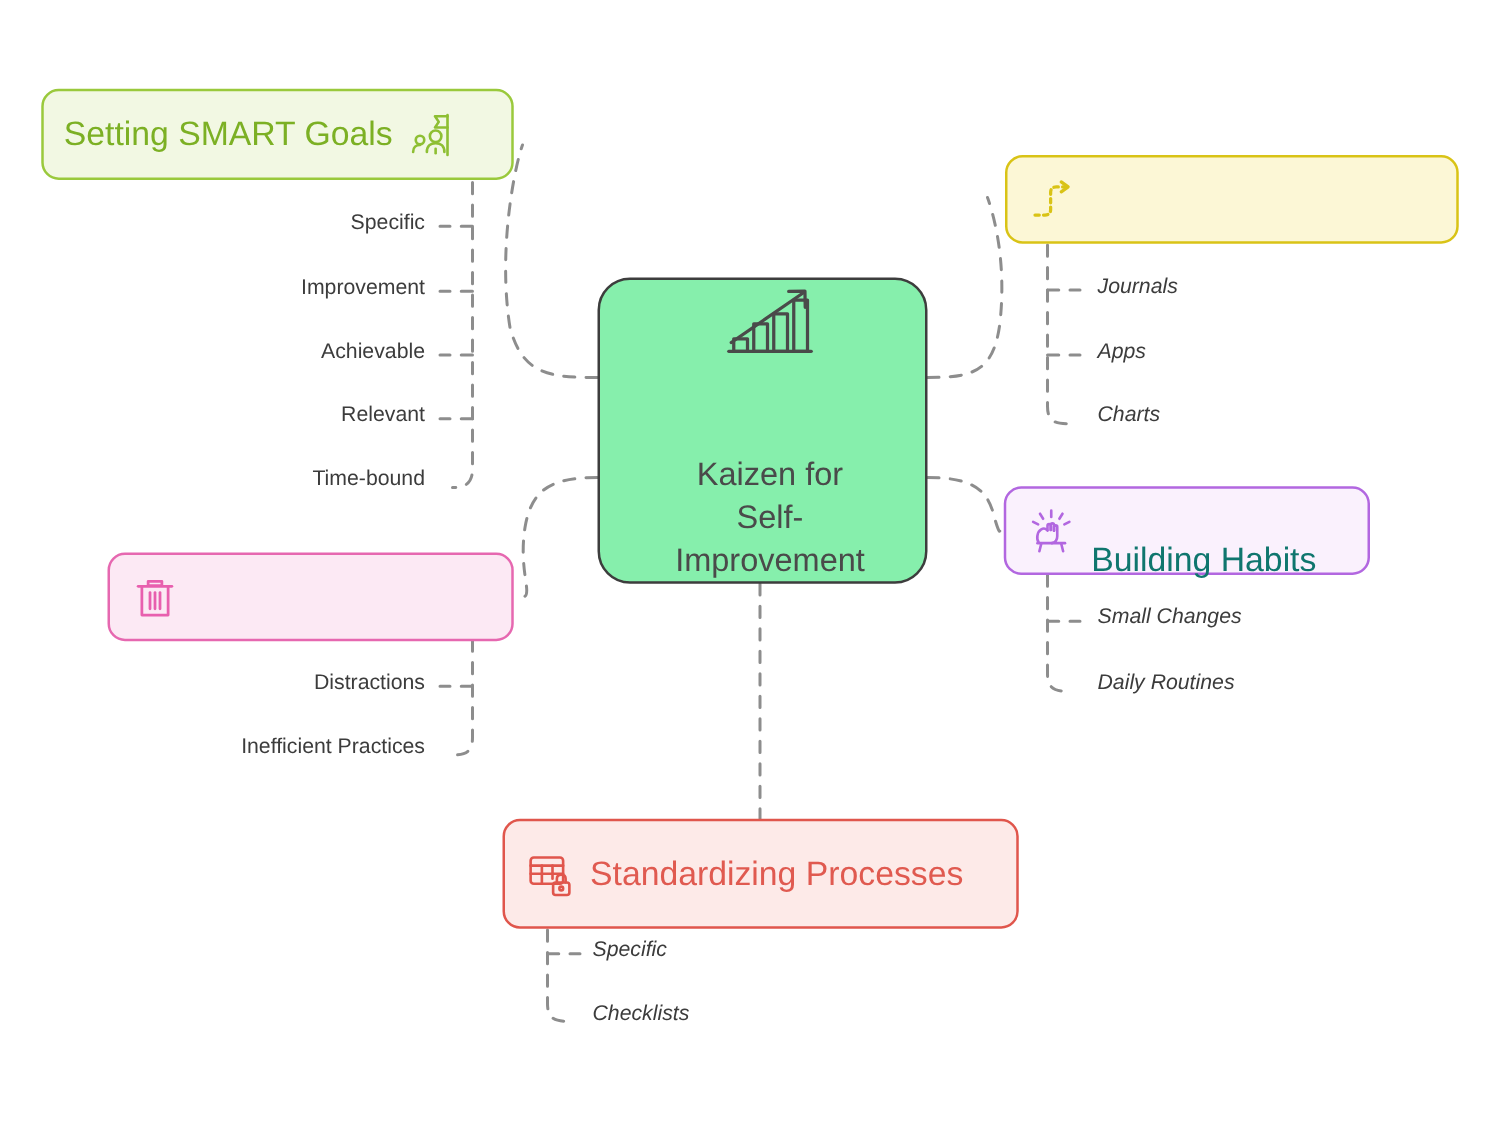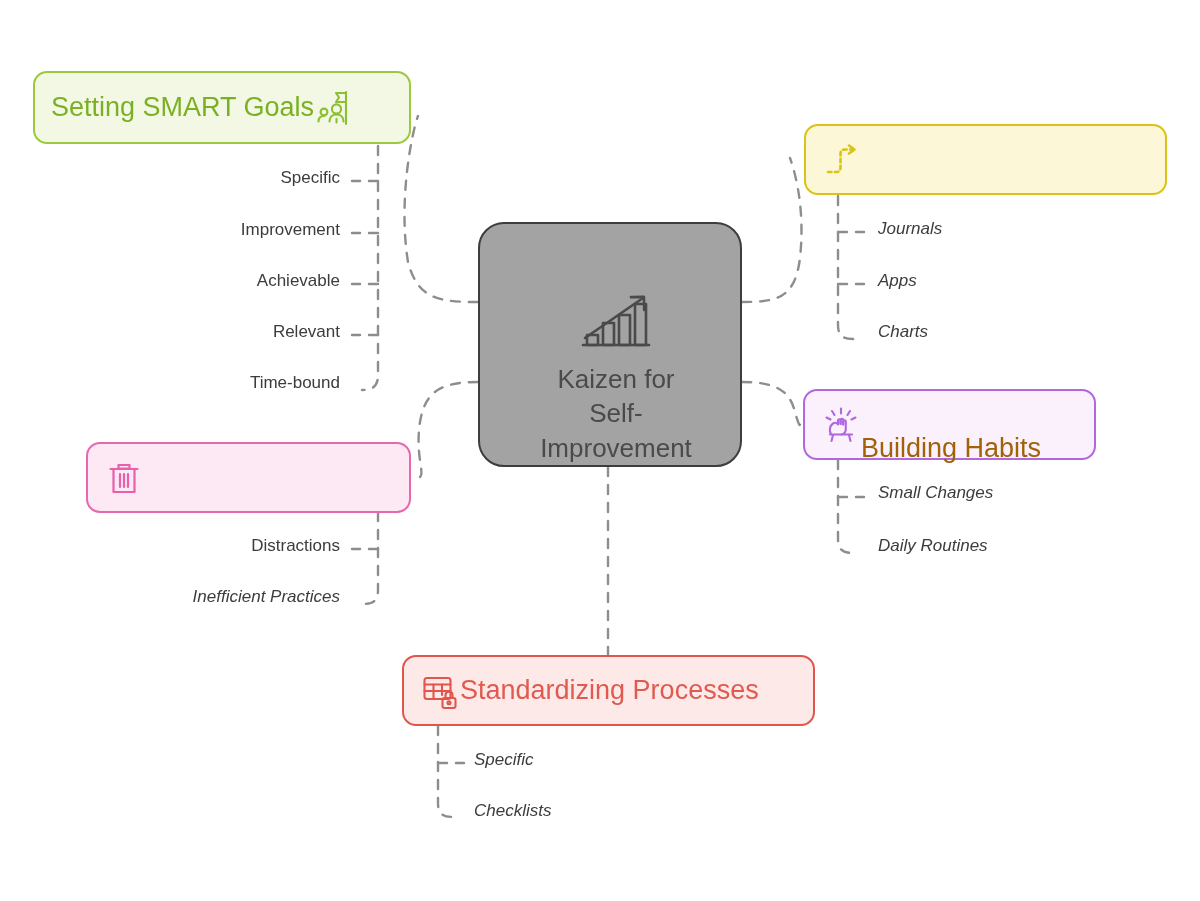--- a/index.html
+++ b/index.html
@@ -13,41 +13,42 @@
   #stage{position:absolute;inset:0;width:1200px;height:901px;}
   svg.edges{position:absolute;left:0;top:0;width:1200px;height:901px;pointer-events:none;}
 
   .node{
     position:absolute;
     box-sizing:border-box;
     display:flex;align-items:center;
     border-radius:14px;
     border-width:2.5px;border-style:solid;
     padding:0 16px;
+    gap:12px;
   }
   .node .label{
     font-size:27px;
     white-space:nowrap;
     line-height:1;
   }
   .node .ico{
     width:40px;height:40px;
     flex:0 0 40px;
     display:block;
   }
 
   
   #center-node{
     position:absolute;
     box-sizing:border-box;
-    background:#a3a3a3;
+    background:#86efac;
     border:2.5px solid #3d3d3d;
     border-radius:26px;
     display:flex;flex-direction:column;
-    align-items:center;justify-content:flex-end;
+    align-items:center;justify-content:space-between;
     gap:4px;
     padding-left:12px;
   }
   #center-node .ctitle{
     font-size:26px;color:#4a4a4a;
     text-align:center;line-height:1.32;
     white-space:pre-line;
   }
   #center-node .cicon{width:78px;height:62px;display:block;margin-bottom:8px;}
 
@@ -166,24 +167,24 @@
         <line x1="34.5" y1="12.5" x2="30.5" y2="14.5"></line>
         <path d="M10,29 C8,26.5 8.5,20.5 12,18.5 C14,17.3 16,18 17,19.5"></path>
         <path d="M17,19 L17,15.5 C17,13.8 19.6,13.8 19.6,15.5 L19.6,19"></path>
         <path d="M19.6,19 L19.6,15 C19.6,13.3 22.2,13.3 22.2,15 L22.2,19.5"></path>
         <path d="M22.2,19.5 L22.2,16.5 C22.2,14.9 24.8,14.9 24.8,16.5 L24.8,24 C24.8,27 23,29 20.5,29.5"></path>
         <line x1="9" y1="29.5" x2="31" y2="29.5"></line>
         <path d="M12,30 L10.5,36"></path>
         <path d="M28,30 L29.5,36"></path>
       </g>
     </svg>
-    <span class="label" style="color:#a16207;margin-top:48px;">Building Habits</span>
-  </div>
-
-  <div class="node" style="left:402px;top:655px;width:413px;height:71px;background:#fdeae8;border-color:#e0564c;">
+    <span class="label" style="color:#0f766e;margin-top:48px;">Building Habits</span>
+  </div>
+
+  <div class="node" style="left:402px;top:655px;width:413px;height:88px;background:#fdeae8;border-color:#e0564c;">
     <svg class="ico" viewBox="0 0 40 40">
       <g fill="none" stroke="#e0564c" stroke-width="2.1" stroke-linecap="round" stroke-linejoin="round">
         <rect x="4.5" y="7" width="26" height="21" rx="2.5"></rect>
         <line x1="4.5" y1="13.5" x2="30.5" y2="13.5"></line>
         <line x1="4.5" y1="20" x2="30.5" y2="20"></line>
         <line x1="13.5" y1="13.5" x2="13.5" y2="28"></line>
         <line x1="22" y1="13.5" x2="22" y2="24"></line>
         <rect x="22.5" y="27" width="13" height="10" rx="2"></rect>
         <path d="M25.5,27 L25.5,24 C25.5,21.8 27,20.8 29,20.8 C31,20.8 32.5,21.8 32.5,24 L32.5,27"></path>
         <circle cx="29" cy="31.8" r="1.5"></circle>
@@ -192,21 +193,21 @@
     <span class="label" style="color:#e05a50;">Standardizing Processes</span>
   </div>
 
   <div class="leaf r" style="right:860px;top:169px;">Specific</div>
   <div class="leaf r" style="right:860px;top:221px;">Improvement</div>
   <div class="leaf r" style="right:860px;top:272px;">Achievable</div>
   <div class="leaf r" style="right:860px;top:323px;">Relevant</div>
   <div class="leaf r" style="right:860px;top:374px;">Time-bound</div>
 
   <div class="leaf r" style="right:860px;top:537px;">Distractions</div>
-  <div class="leaf r" style="right:860px;top:588px;font-style:italic;">Inefficient Practices</div>
+  <div class="leaf r" style="right:860px;top:588px;">Inefficient Practices</div>
 
   <div class="leaf l" style="left:878px;top:220px;">Journals</div>
   <div class="leaf l" style="left:878px;top:272px;">Apps</div>
   <div class="leaf l" style="left:878px;top:323px;">Charts</div>
 
   <div class="leaf l" style="left:878px;top:484px;">Small Changes</div>
   <div class="leaf l" style="left:878px;top:537px;">Daily Routines</div>
 
   <div class="leaf l" style="left:474px;top:751px;">Specific</div>
   <div class="leaf l" style="left:474px;top:802px;">Checklists</div>

